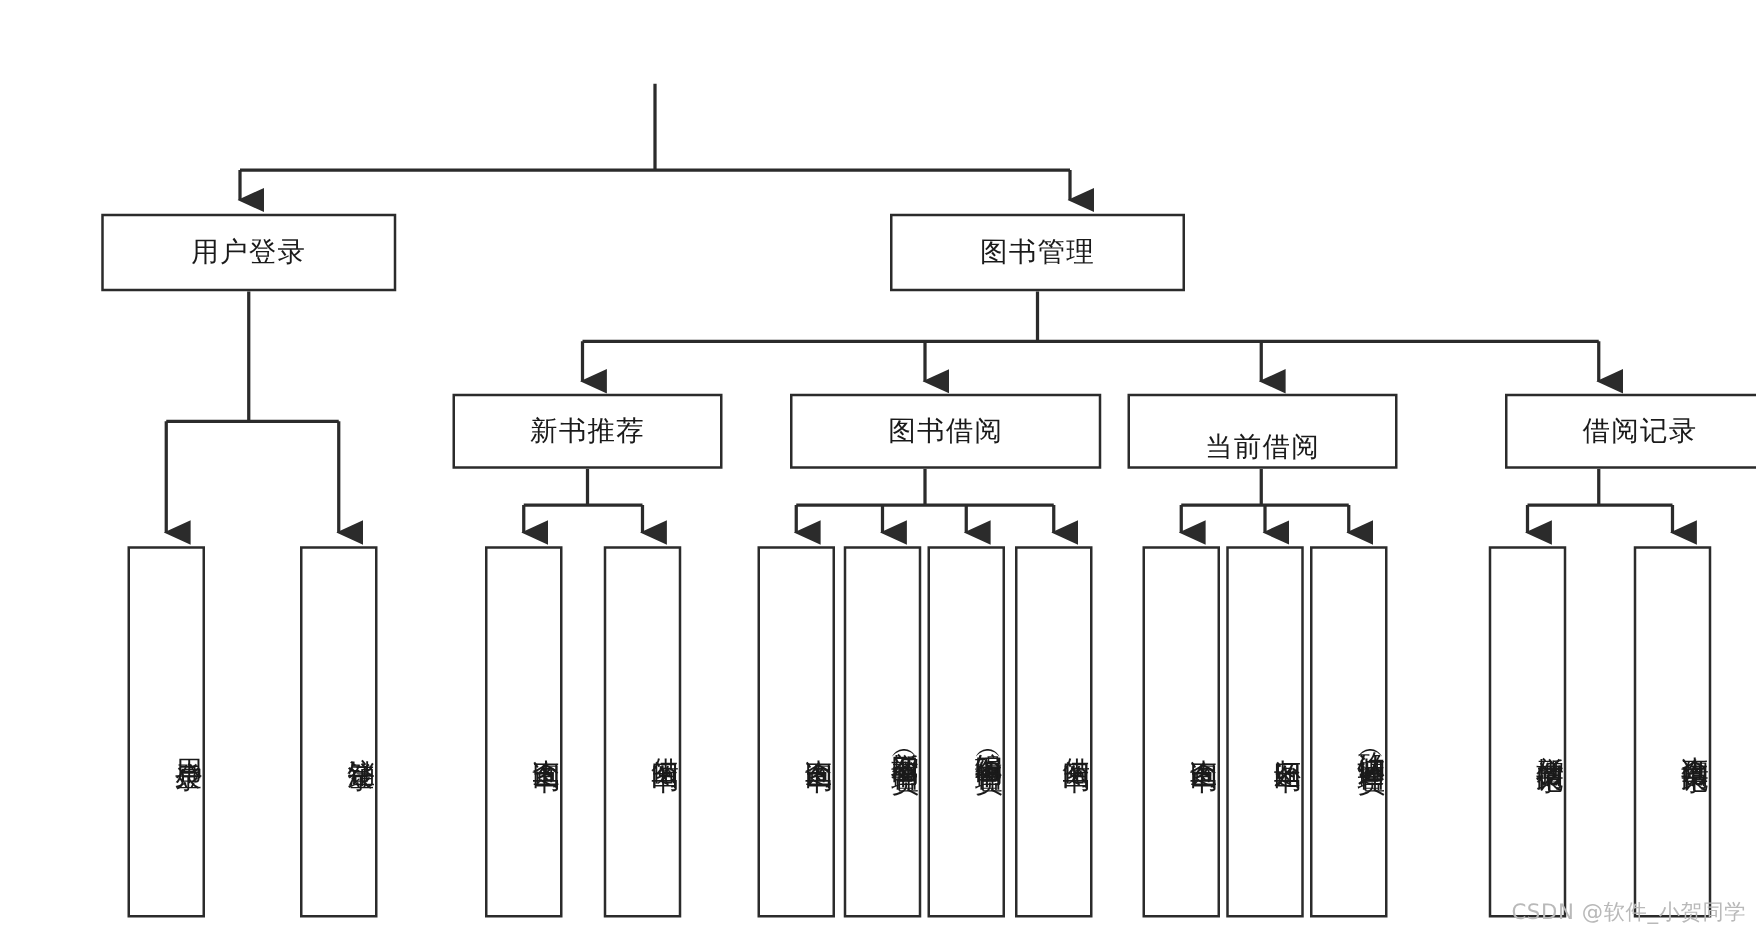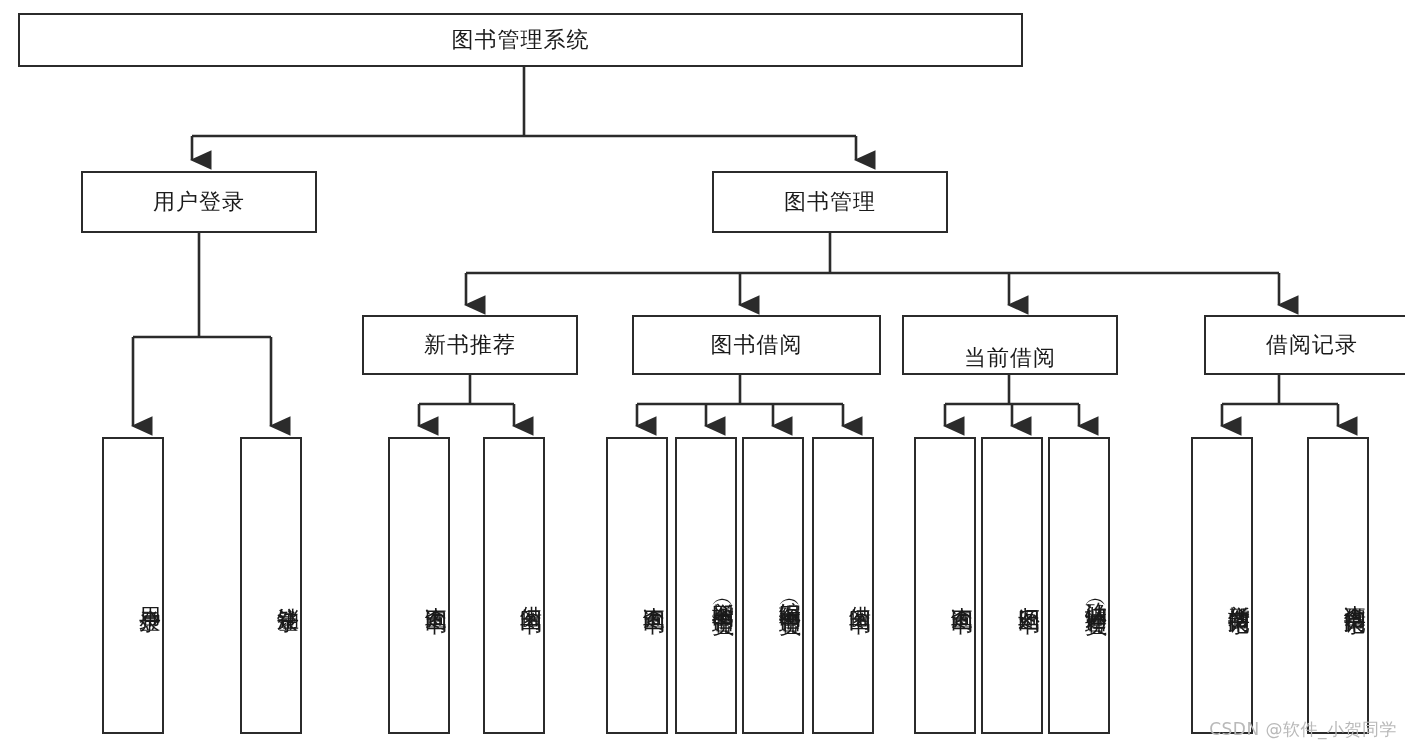--- a/index.html
+++ b/index.html
@@ -109,23 +109,20 @@
       <path d="M 1012 404 L 1012 426" marker-end="url(#arrow)"></path>
       <path d="M 1079 404 L 1079 426" marker-end="url(#arrow)"></path>
 
       <path d="M 1279 375 L 1279 404"></path>
       <path d="M 1222 404 L 1338 404"></path>
       <path d="M 1222 404 L 1222 426" marker-end="url(#arrow)"></path>
       <path d="M 1338 404 L 1338 426" marker-end="url(#arrow)"></path>
     </g>
   </svg>
 
-  <div class="node h" style="left:18px; top:13px; width:1005px; height:54px;">
-    <span>图书管理系统</span>
-  </div>
 
   <div class="node h" style="left:81px; top:171px; width:236px; height:62px;">
     <span>用户登录</span>
   </div>
   <div class="node h" style="left:362px; top:315px; width:216px; height:60px;">
     <span>新书推荐</span>
   </div>
 
   <div class="node h" style="left:712px; top:171px; width:236px; height:62px;">
     <span>图书管理</span>

